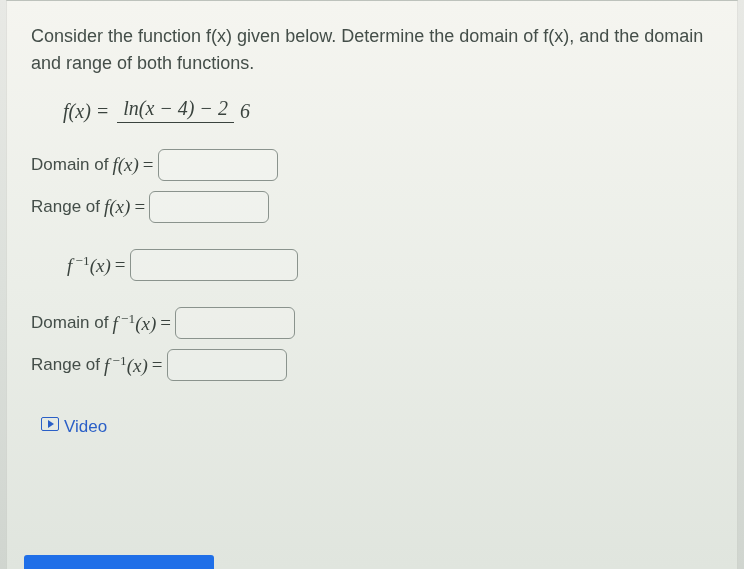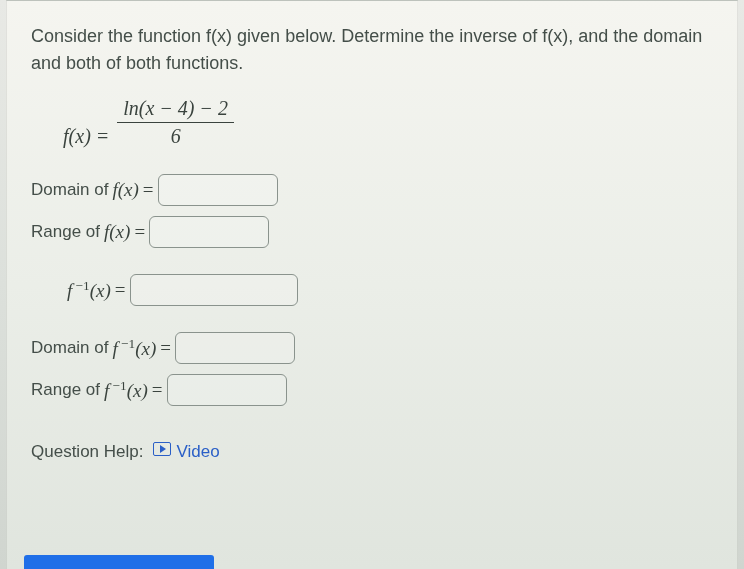--- a/index.html
+++ b/index.html
@@ -32,21 +32,20 @@
       align-items: flex-end;
       margin: 18px 0 26px 32px;
       font-size: 20px;
       font-style: italic;
       font-family: 'Times New Roman', serif;
       color: #3a433e;
     }
     .fx { font-style: italic; }
     .frac {
       display: inline-flex;
-      flex-direction: column;
       align-items: center;
       margin-left: 8px;
     }
     .frac .num { padding: 0 6px 2px 6px; border-bottom: 1.5px solid #3a433e; }
     .frac .den { padding: 2px 6px 0 6px; }
     .field-row {
       display: flex;
       align-items: center;
       margin: 10px 0;
       font-size: 19px;
@@ -109,21 +108,21 @@
       border-top-left-radius: 3px;
       border-top-right-radius: 3px;
     }
     sup { font-size: 0.7em; vertical-align: super; font-style: normal; }
   </style>
 </head>
 <body>
 
 <div class="card">
 
-  <div class="prompt">Consider the function f(x) given below. Determine the inverse of f(x), and the domain and both of both functions.</div>
+  <div class="prompt">Consider the function f(x) given below. Determine the domain of f(x), and the domain and range of both functions.</div>
 
   <div class="formula-row">
     <span class="fx"><i>f</i>(<i>x</i>) =</span>
     <span class="frac">
       <span class="num">ln(x − 4) − 2</span>
       <span class="den">6</span>
     </span>
   </div>
 
   <div class="field-row">
@@ -154,21 +153,20 @@
   </div>
 
   <div class="field-row">
     <span class="label-text">Range of </span>
     <span class="math"><i>f</i><sup>&nbsp;−1</sup>(<i>x</i>)</span>
     <span> = </span>
     <input class="input-box w-med" type="text" style="">
   </div>
 
   <div class="help-row">
-    <span>Question Help:</span>
     <span class="video-link">
       <span class="video-icon"></span>
       <span>Video</span>
     </span>
   </div>
 
 </div>
 
 <div class="submit-bar"></div>
 

